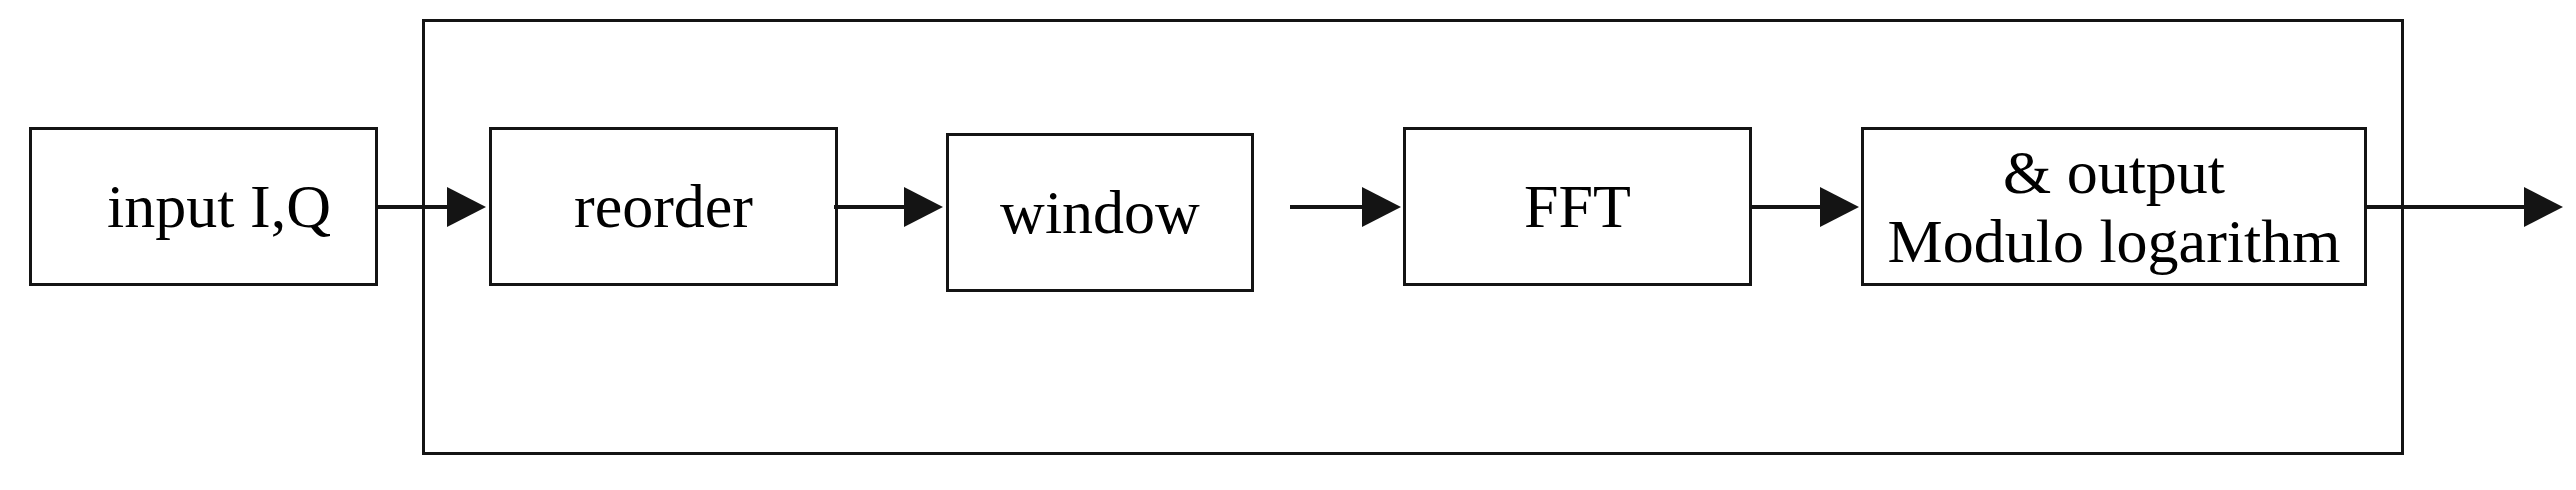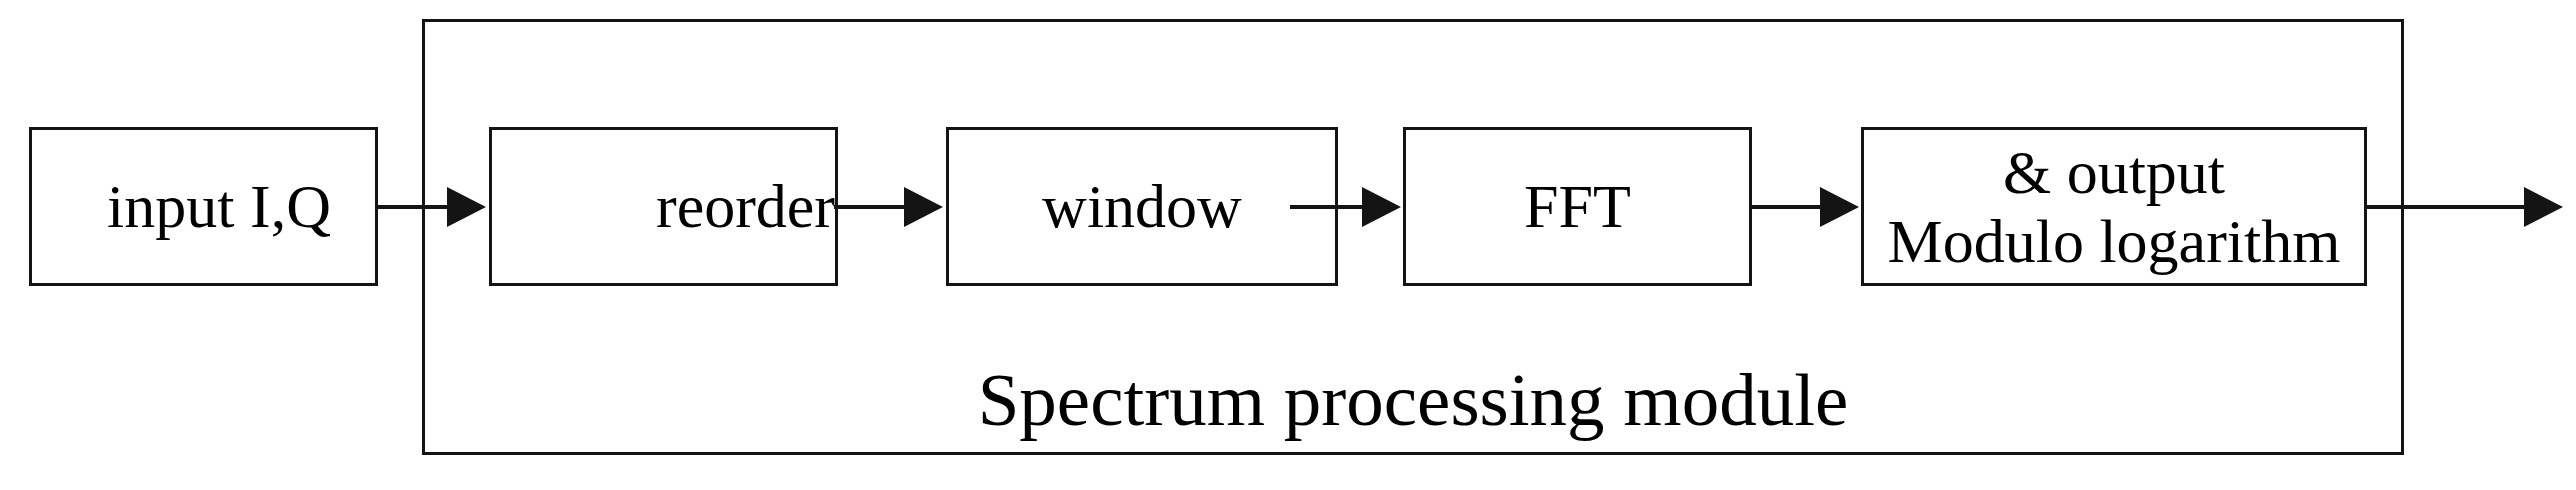--- a/index.html
+++ b/index.html
@@ -37,22 +37,22 @@
     flex-direction: column;
     align-items: center;
     justify-content: center;
     text-align: center;
     font-size: 62px;
     line-height: 69px;
     white-space: nowrap;
   }
   .pbox .line { display: block; }
   #input-box   { left: 29px;   width: 349px; padding-left: 31px; }
-  #reorder-box { left: 489px;  width: 349px; align-items: flex-end; }
-  #window-box  { left: 946px; width: 392px; }
+  #reorder-box { left: 489px;  width: 349px; }
+  #window-box  { left: 946px; width: 308px; margin-top: 6px; }
   #fft-box     { left: 1403px; width: 349px; justify-content: center; }
   #modulo-box  { left: 1861px; width: 506px; }
   .container-label {
     position: absolute;
     left: 422px;
     top: 361px;
     width: 1982px;
     text-align: center;
     font-size: 75px;
     line-height: 78px;
@@ -130,16 +130,15 @@
   <div class="pbox" id="modulo-box">
     <span class="line">&amp; output</span>
     <span class="line">Modulo logarithm</span>
   </div>
 
   <div>
     <div class="arrow-shaft" id="arrow5-shaft"></div>
     <div class="arrow-head" id="arrow5-head"></div>
   </div>
 
-  <div class="container-label">Spectrum processing module</div>
 
 </div>
 
 
 </body></html>

